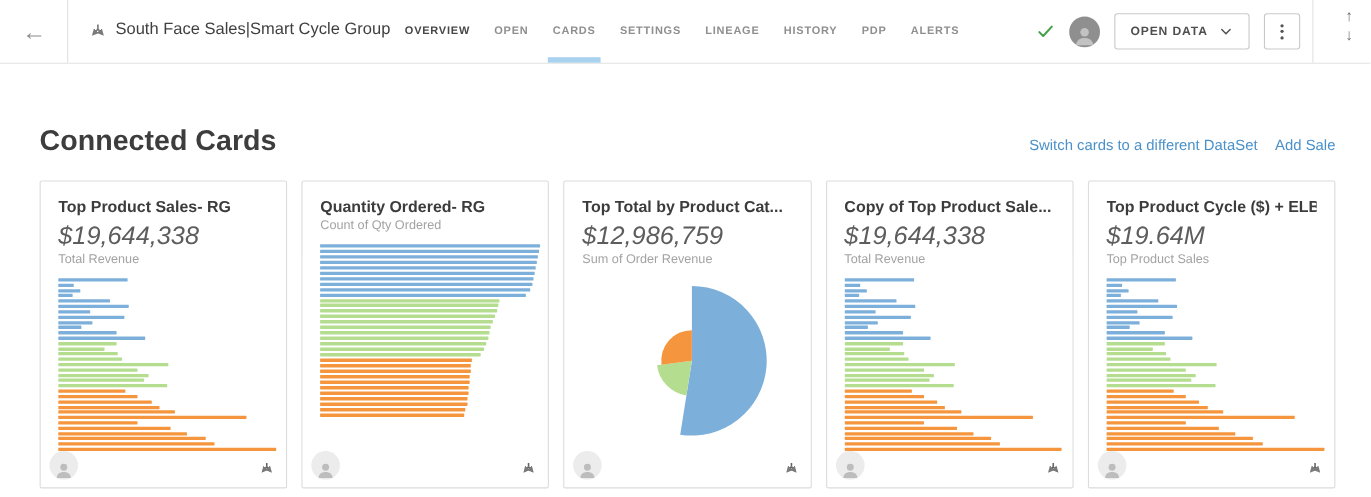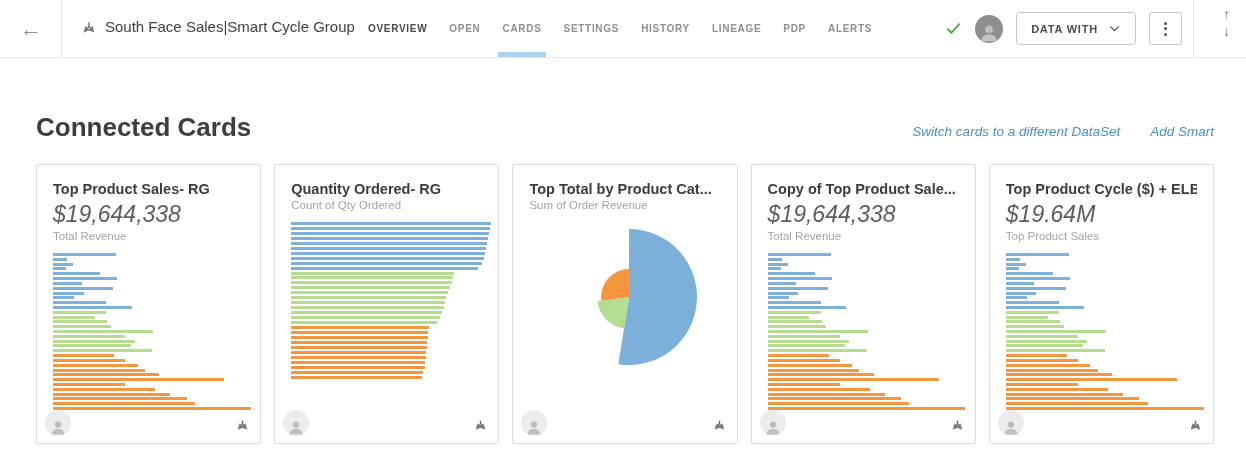--- a/index.html
+++ b/index.html
@@ -31,21 +31,21 @@
   .kebab-btn { border:1px solid #c9c9c9; border-radius:3px; width:33px; height:33px;
     display:flex; flex-direction:column; align-items:center; justify-content:center; gap:2.5px; }
   .kebab-btn i { width:3px; height:3px; border-radius:50%; background:#555; }
   .scroll-arrows { position:absolute; right:8px; top:6px; display:flex; flex-direction:column; align-items:center; }
   .scroll-arrows button { font-size:14px; color:#757575; line-height:1.1; padding:1px 8px; }
 
   
   main { padding:54px 32px 0 36px; }
   .content-head { display:flex; justify-content:space-between; align-items:baseline; }
   .page-title { font-size:26px; font-weight:700; color:#3d3d3d; }
-  .links { display:flex; gap:30px;font-style:italic; }
+  .links { display:flex; gap:16px; }
   .links a { font-size:13.5px; color:#4a90c9; }
 
   .card-row { display:flex; gap:13px; margin-top:21px; }
   .card { position:relative; width:227px; height:280px; background:#fff; border:1px solid #dcdcdc;
     border-radius:2px; padding:16px 16px 0 16px; overflow:hidden; cursor:pointer; }
   .card-title { font-size:14.5px; font-weight:700; color:#3c3c3c; white-space:nowrap; overflow:hidden; }
   .card-value { margin-top:4px; font-size:23px; font-weight:300; color:#5d5d5d;font-style:italic; }
   .card-sub { margin-top:2px; font-size:11.5px; color:#a3a3a3; }
   .card-chart { margin-top:11px; width:204px; height:157px; margin-left:0; }
   .bar-row { height:3px; border-radius:0.5px; }
@@ -73,40 +73,40 @@
           <path d="M12 9L7 14.6" marker-end="url(#ah)"></path>
           <path d="M12 9l5 5.6" marker-end="url(#ah)"></path>
       </svg>
     </span>
     <h1 class="ds-title">South Face Sales|Smart Cycle Group</h1>
     <nav class="tabbar" id="tabbar">
         <a class="tab emphasis">OVERVIEW</a>
         <a class="tab">OPEN</a>
         <a class="tab active">CARDS</a>
         <a class="tab">SETTINGS</a>
+        <a class="tab">LINEAGE</a>
         <a class="tab">HISTORY</a>
-        <a class="tab">LINEAGE</a>
         <a class="tab">PDP</a>
         <a class="tab">ALERTS</a>
       </nav>
 
     <div class="hdr-right">
       <span class="check-icon">
         <svg viewBox="0 0 24 24" fill="none" stroke="#43a047" stroke-width="2.6" stroke-linecap="round" stroke-linejoin="round">
             <path d="M4 13l5 5L20 6"></path>
           </svg>
       </span>
       <button class="avatar">
         <svg viewBox="0 0 24 24" fill="#c2c2c2">
             <circle cx="12" cy="9" r="4.2"></circle>
             <path d="M3.5 22c0-4.7 3.8-7.2 8.5-7.2s8.5 2.5 8.5 7.2z"></path>
           </svg>
       </button>
       <button class="btn">
-        <span>DATA WITH</span>
+        <span>OPEN DATA</span>
         <span style="display:flex;">
           <svg width="13" height="13" viewBox="0 0 24 24" fill="none" stroke="#4e4e4e" stroke-width="2.4" stroke-linecap="round">
               <path d="M5 9l7 7 7-7"></path>
             </svg>
         </span>
       </button>
       <button class="kebab-btn">
         <i></i>
           <i></i>
           <i></i>
@@ -118,21 +118,21 @@
       <button>↑</button>
       <button>↓</button>
     </div>
   </header>
 
   <main>
     <div class="content-head">
       <h2 class="page-title">Connected Cards</h2>
       <div class="links">
         <a>Switch cards to a different DataSet</a>
-        <a>Add Smart</a>
+        <a>Add Sale</a>
       </div>
     </div>
     <div class="card-row" id="cardrow">
         <div class="card">
           <div class="card-title">Top Product Sales- RG</div>
           <div class="card-value">$19,644,338</div>
           <div class="card-sub">Total Revenue</div>
           <div class="card-chart">
             <div class="bar-row" style="width: 31%; background: rgb(125, 175, 219); margin-bottom: 1.8125px;"></div>
             <div class="bar-row" style="width: 7%; background: rgb(125, 175, 219); margin-bottom: 1.8125px;"></div>
@@ -228,20 +228,21 @@
             </div>
             <span class="card-flow-icon"><svg viewBox="0 0 24 24" fill="none" stroke="currentColor" stroke-width="2">
                 <path d="M12 4v5"></path>
                 <path d="M12 9L7 14.6" marker-end="url(#ah)"></path>
                 <path d="M12 9l5 5.6" marker-end="url(#ah)"></path>
               </svg></span>
           </div>
         </div>
         <div class="card">
           <div class="card-title">Top Total by Product Cat...</div>
+          <div class="card-value">$12,986,759</div>
           <div class="card-sub">Sum of Order Revenue</div>
           <div class="card-chart"><svg viewBox="0 0 204 157" width="204" height="157">
               <path d="M 100 75 L 100 7 A 68 68 0 1 1 89.36245637726431 142.16280716046936 Z" fill="#7dafdb"></path>
               <path d="M 100 75 L 95.00035449731422 106.5665193654206 A 31.959999999999997 31.959999999999997 0 0 1 68.29201414598928 79.00565014471515 Z" fill="#b4dd90"></path>
               <path d="M 100 75 L 72.33984212735236 78.49429055177279 A 27.88 27.88 0 0 1 100 47.120000000000005 Z" fill="#f5953d"></path>
             </svg></div>
           <div class="card-footer">
             <div class="owner-ph">
               <svg viewBox="0 0 24 24" fill="#bdbdbd">
                 <circle cx="12" cy="9" r="4.2"></circle>

